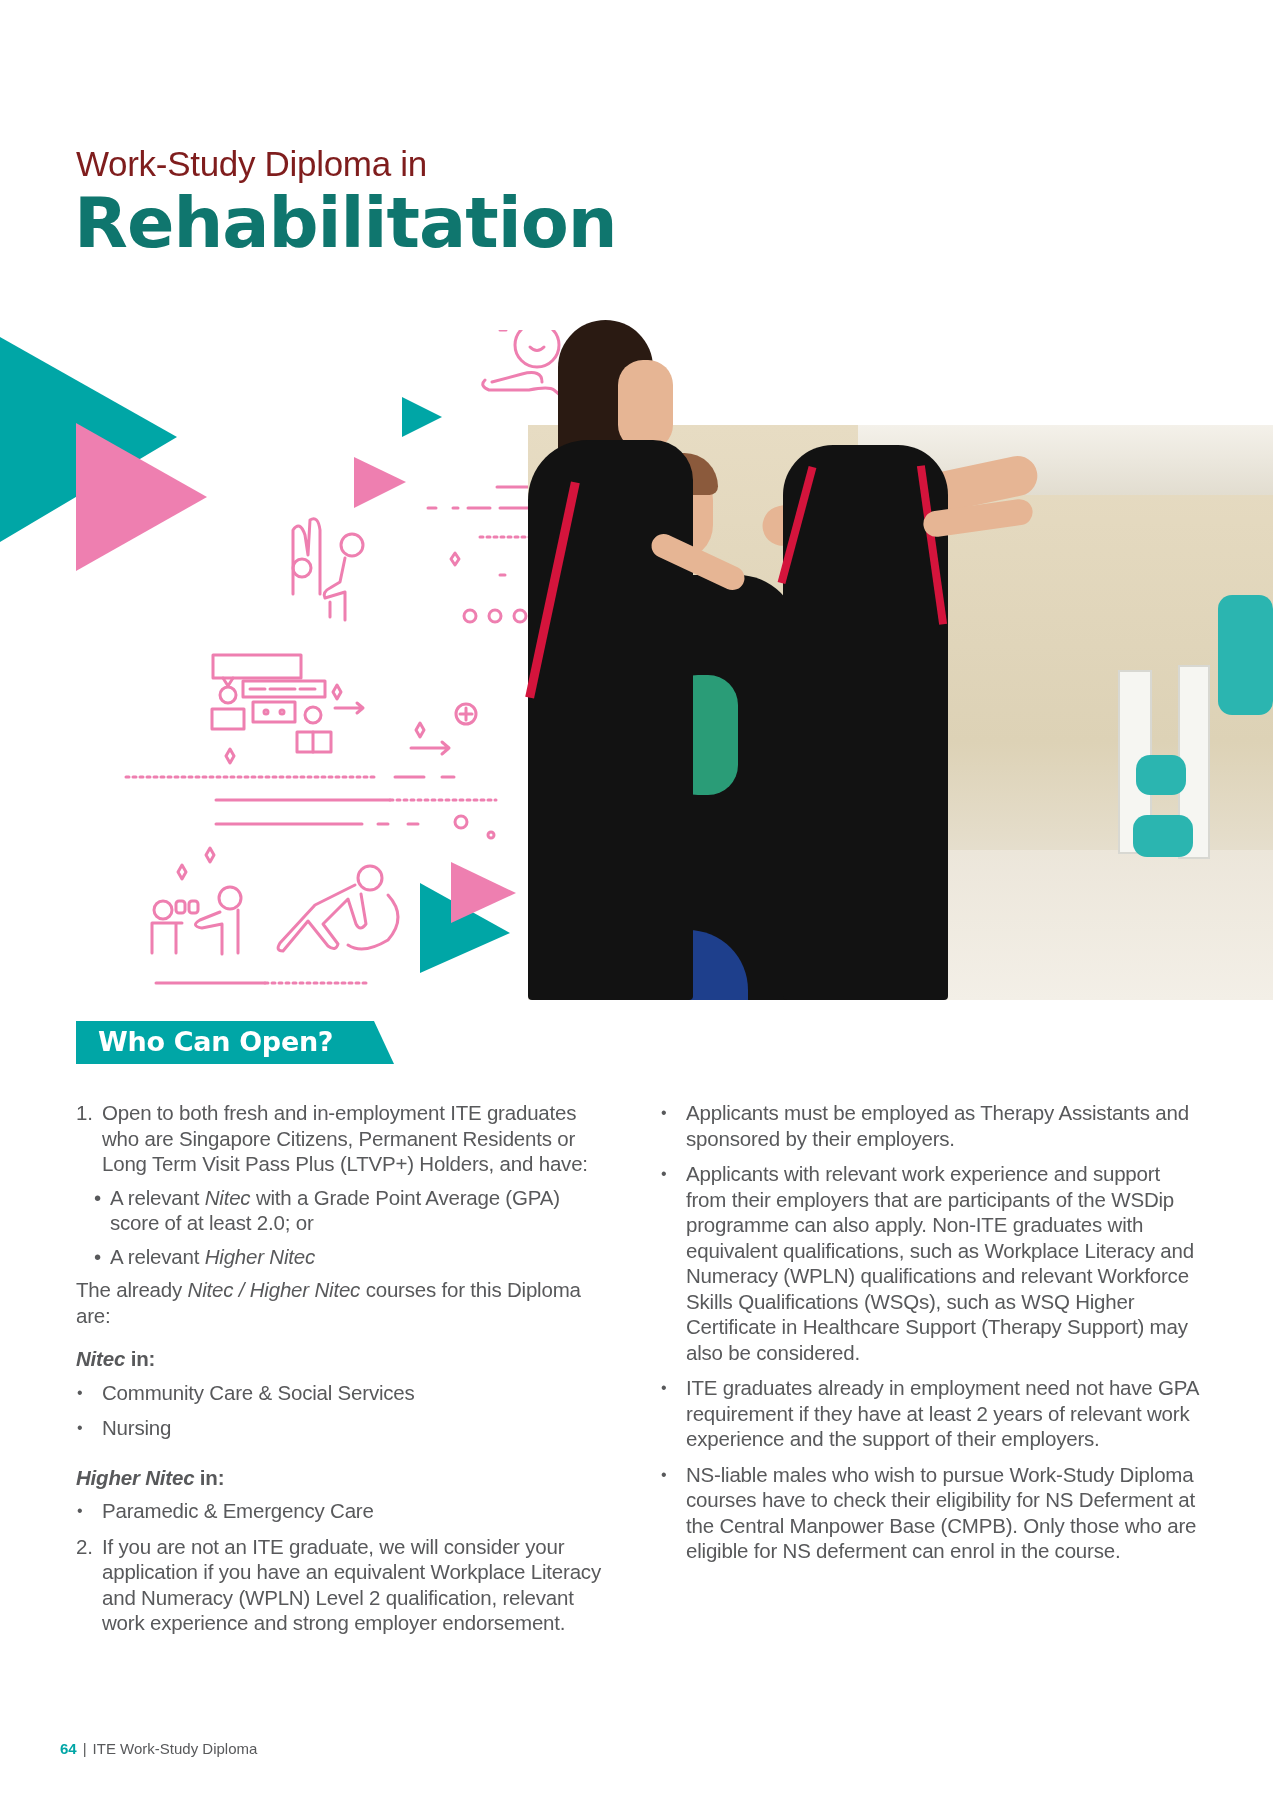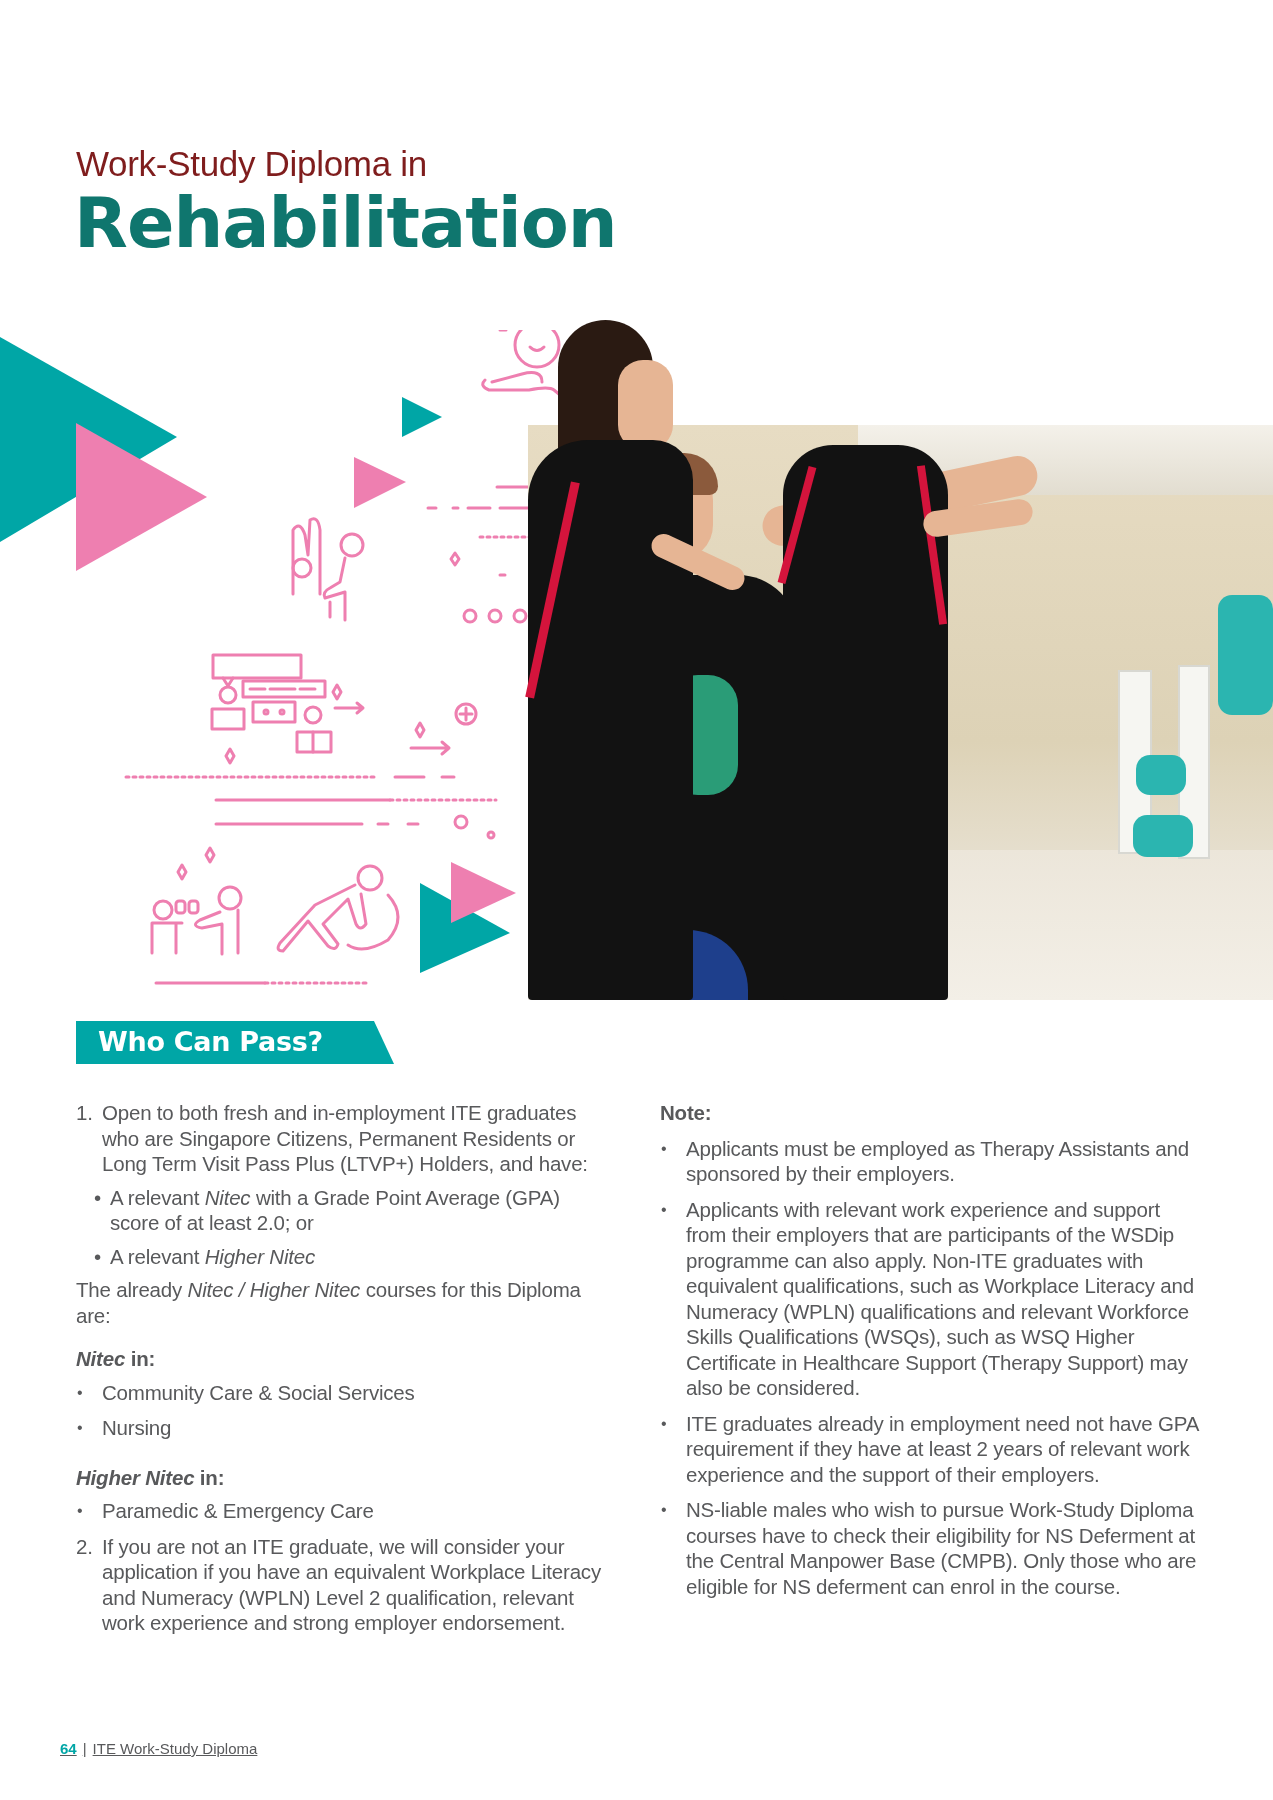--- a/index.html
+++ b/index.html
@@ -41,21 +41,21 @@
   .sub-item .b { position: absolute; left: 0; top: 0; }
   .para { margin: 8px 0 18px 0; }
   .group-h { font-weight: 700; margin: 0 0 8px 0; }
   .bul { position: relative; padding-left: 26px; margin-bottom: 10px; }
   .bul .b { position: absolute; left: 1px; top: 0; font-size: 16px; }
   .note-h { font-weight: 700; margin-bottom: 10px; }
   .bul-r { position: relative; padding-left: 26px; margin-bottom: 10px; }
   .bul-r .b { position: absolute; left: 1px; top: 0; font-size: 16px; }
   i { }
 
-  .footer { left: 60px; top: 1740px; font-size: 15px; color: #58595b; text-decoration: underline; }
+  .footer { left: 60px; top: 1740px; font-size: 15px; color: #58595b; }
   .footer .pg { color: #00a6a6; font-weight: 700; }
   .footer .sep { margin: 0 6px; }
 </style>
 </head>
 <body>
 
 <div class="abs subtitle">Work-Study Diploma in</div>
 <div class="abs title">
   <span class="ln">Rehabilitation</span>
 </div>
@@ -193,21 +193,21 @@
   <div class="skin" style="left:90px;top:40px;width:55px;height:90px;border-radius:25px;"></div>
   <div class="person" style="left:0;top:120px;width:165px;height:560px;border-radius:60px 40px 4px 4px;"></div>
   <div class="stripe" style="left:20px;top:160px;width:9px;height:220px;transform:rotate(12deg)"></div>
   <div class="skin" style="left:120px;top:230px;width:100px;height:24px;border-radius:12px;transform:rotate(25deg)"></div>
 </div>
 
 <div class="abs sec-head">
   <svg width="320" height="43">
     <polygon points="0,0 298,0 318,43 0,43" fill="#00a6a6"></polygon>
   </svg>
-  <span>Who Can Pass?</span>
+  <span>Who Can Open?</span>
 </div>
 
 <div class="abs col col-left">
   <div class="num-item">
     <span class="n">1.</span>
     <span>Open to both fresh and in-employment ITE graduates who are Singapore Citizens, Permanent Residents or Long Term Visit Pass Plus (LTVP+) Holders, and have:</span>
   </div>
   <div class="sub-item">
     <span class="b">•</span>
     <span>A relevant </span><i>Nitec</i><span> with a Grade Point Average (GPA) score of at least 2.0; or</span>
@@ -237,21 +237,20 @@
     <span class="b">•</span>
     <span>Paramedic &amp; Emergency Care</span>
   </div>
   <div class="num-item">
     <span class="n">2.</span>
     <span>If you are not an ITE graduate, we will consider your application if you have an equivalent Workplace Literacy and Numeracy (WPLN) Level 2 qualification, relevant work experience and strong employer endorsement.</span>
   </div>
 </div>
 
 <div class="abs col col-right">
-  <div class="note-h">Note:</div>
   <div class="bul-r">
     <span class="b">•</span>
     <span>Applicants must be employed as Therapy Assistants and sponsored by their employers.</span>
   </div>
   <div class="bul-r">
     <span class="b">•</span>
     <span>Applicants with relevant work experience and support from their employers that are participants of the WSDip programme can also apply. Non-ITE graduates with equivalent qualifications, such as Workplace Literacy and Numeracy (WPLN) qualifications and relevant Workforce Skills Qualifications (WSQs), such as WSQ Higher Certificate in Healthcare Support (Therapy Support) may also be considered.</span>
   </div>
   <div class="bul-r">
     <span class="b">•</span>

